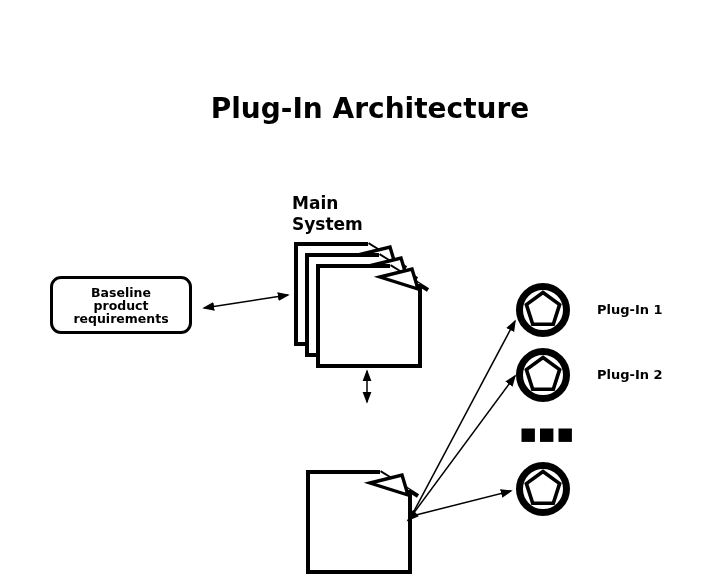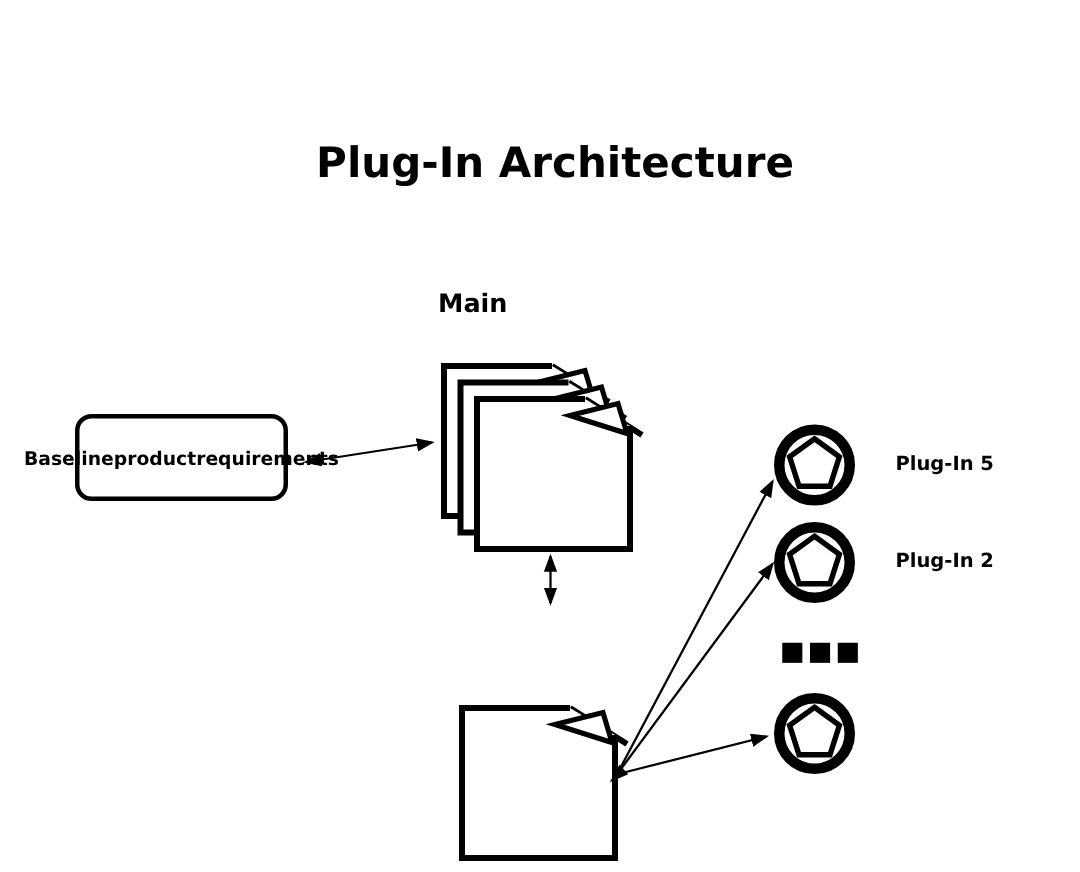--- a/index.html
+++ b/index.html
@@ -22,21 +22,21 @@
   .node-label {
     font-size: 17px; line-height: 21px; text-align: left;
   }
   .main-system-label { left: 292px; top: 149px; width: 120px; }
   .customer-label   { left: 297px; top: 370px; width: 120px; line-height: 22px; }
   .baseline-box {
     position: absolute; left: 50px; top: 232px;
     width: 142px; height: 58px;
     border: 3.5px solid #000; border-radius: 11px;
     background: #fff;
-    display: flex; flex-direction: row;
+    display: flex; flex-direction: column;
     align-items: center; justify-content: center;
     box-sizing: border-box;
   }
   .baseline-box .line {
     font-size: 12.5px; line-height: 13px; font-weight: bold; text-align: center;
   }
   .plugin-label {
     left: 597px; width: 110px; height: 18px;
     font-size: 13px; line-height: 18px; text-align: left;
   }
@@ -102,25 +102,26 @@
       <rect x="558.5" y="384.5" width="13.4" height="13.4" fill="#000"></rect>
     </g>
   </svg>
 
   <div class="txt title">
     <div>Plug-In Architecture</div>
   </div>
 
   <div class="txt node-label main-system-label">
     <div>Main</div>
+    <div>System</div>
   </div>
 
 
   <div class="baseline-box">
     <div class="line">Baseline</div>
     <div class="line">product</div>
     <div class="line">requirements</div>
   </div>
 
-  <div class="txt plugin-label p1">Plug-In 5</div>
+  <div class="txt plugin-label p1">Plug-In 1</div>
   <div class="txt plugin-label p2">Plug-In 2</div>
 
 </div>
 
 </body></html>

